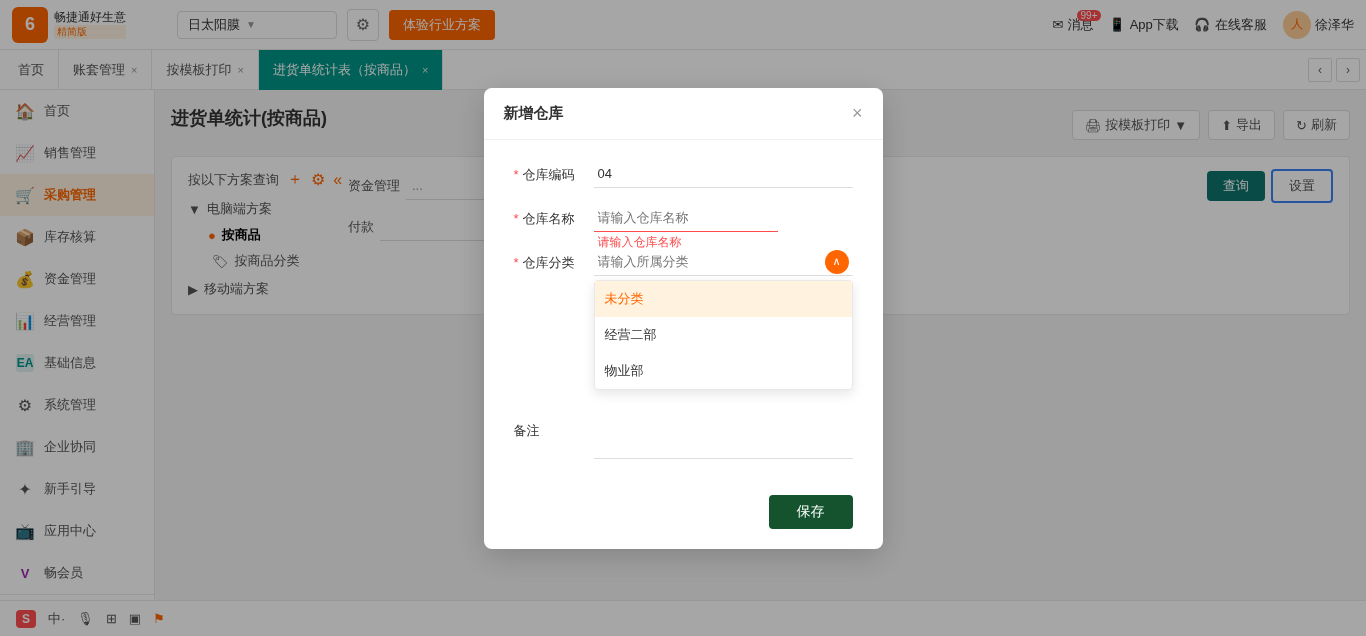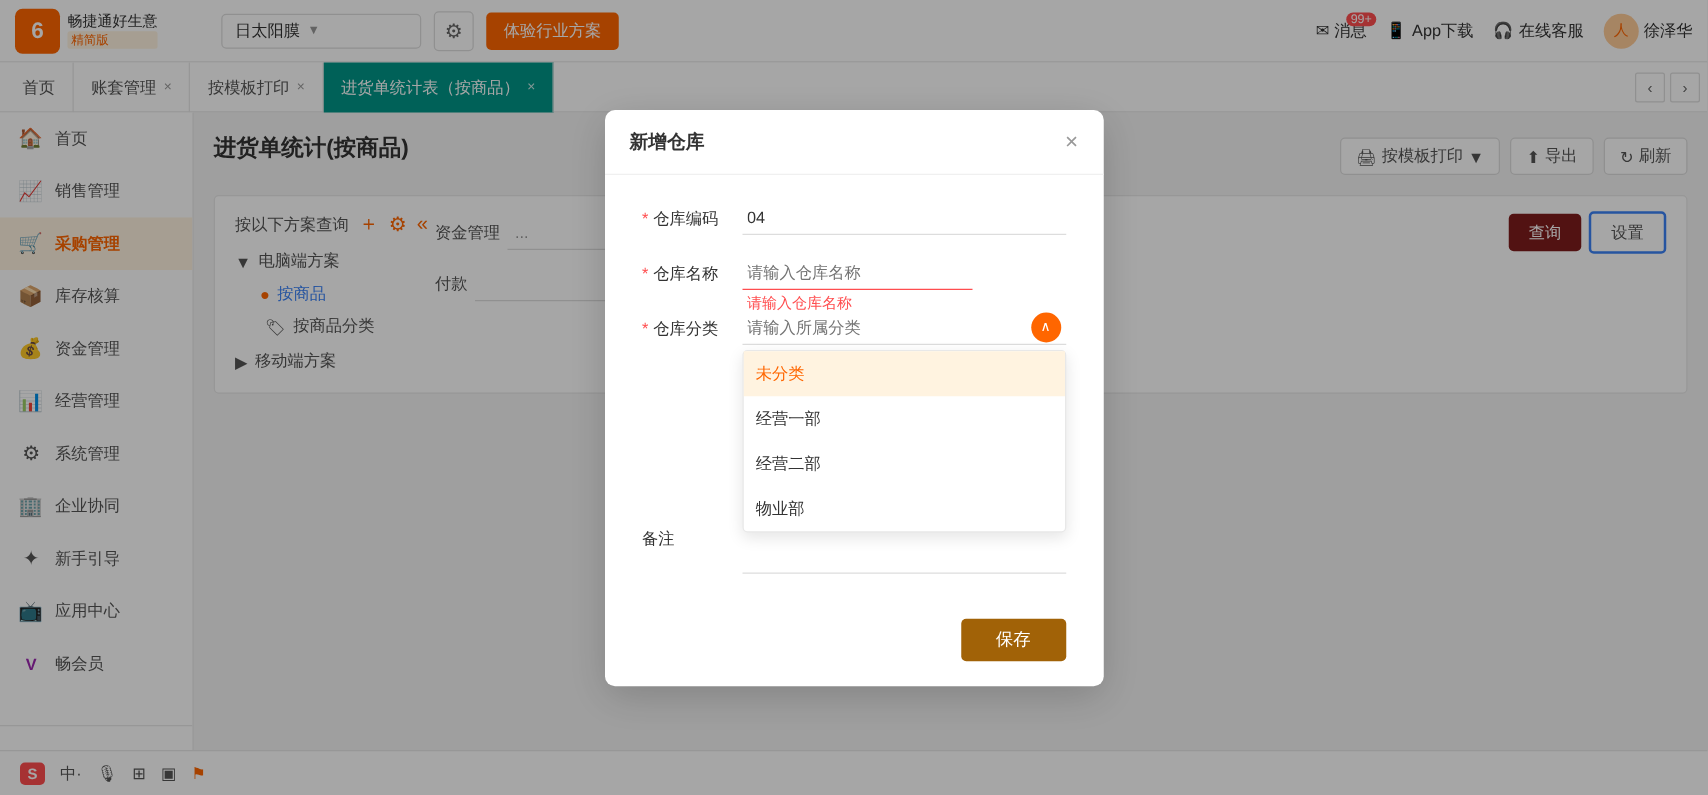--- a/index.html
+++ b/index.html
@@ -239,21 +239,21 @@
       border-radius: 4px;
       padding: 5px 12px;
       font-size: 13px;
       color: #555;
       cursor: pointer;
       display: flex;
       align-items: center;
       gap: 4px;
     }
     .btn-primary {
-      background: #7f1d1d;
+      background: #0f766e;
       color: #fff;
       border: none;
       border-radius: 4px;
       padding: 6px 16px;
       font-size: 13px;
       cursor: pointer;
     }
     .btn-default {
       background: #fff;
       border: 2px solid #3b82f6;
@@ -266,22 +266,22 @@
 
     
     .filter-panel {
       background: #fff;
       border: 1px solid #e8e8e8;
       border-radius: 4px;
       padding: 12px 16px;
       margin-bottom: 12px;
     }
     .active-scheme {
-      color: #3b82f6;
-      font-weight: normal;
+      color: #000000;
+      font-weight: bold;
       display: flex;
       align-items: center;
       gap: 4px;
     }
     .scheme-tree {
       padding: 4px 0;
     }
     .tree-item {
       padding: 4px 0 4px 8px;
       font-size: 13px;
@@ -432,21 +432,21 @@
       resize: none;
       min-height: 32px;
     }
     .modal-footer {
       padding: 10px 30px 20px;
       display: flex;
       justify-content: flex-end;
       gap: 10px;
     }
     .btn-save {
-      background: #a16207;
+      background: #14532d;
       color: #fff;
       border: none;
       border-radius: 4px;
       padding: 8px 28px;
       font-size: 14px;
       cursor: pointer;
     }
 
     
     .status-bar {
@@ -572,20 +572,24 @@
       <span class="sidebar-icon">📦</span>
       <span>库存核算</span>
     </div>
     <div class="sidebar-item">
       <span class="sidebar-icon">💰</span>
       <span>资金管理</span>
     </div>
     <div class="sidebar-item">
       <span class="sidebar-icon">📊</span>
       <span>经营管理</span>
+    </div>
+    <div class="sidebar-item">
+      <span class="sidebar-icon" style="font-size:12px;font-weight:bold;color:#009688;background:#e0f2f1;border-radius:3px;padding:1px 3px;">EA</span>
+      <span>基础信息</span>
     </div>
     <div class="sidebar-item">
       <span class="sidebar-icon">⚙</span>
       <span>系统管理</span>
     </div>
     <div class="sidebar-item">
       <span class="sidebar-icon">🏢</span>
       <span>企业协同</span>
     </div>
     <div class="sidebar-item">
@@ -725,21 +729,20 @@
         <div class="form-label">
           <span class="required">*</span>
           <span>仓库分类</span>
         </div>
         <div class="form-select-wrap">
           <input class="form-select-input" type="text" placeholder="请输入所属分类" style="">
           <div class="select-arrow">∧</div>
           
           <div class="dropdown-list">
             <div class="dropdown-item selected">未分类</div>
-            <div class="dropdown-item">经营一部</div>
             <div class="dropdown-item">经营二部</div>
             <div class="dropdown-item">物业部</div>
           </div>
         </div>
       </div>
 
       <div class="form-row" style="margin-top: 140px;">
         <div class="form-label">
           <span>备注</span>
         </div>

